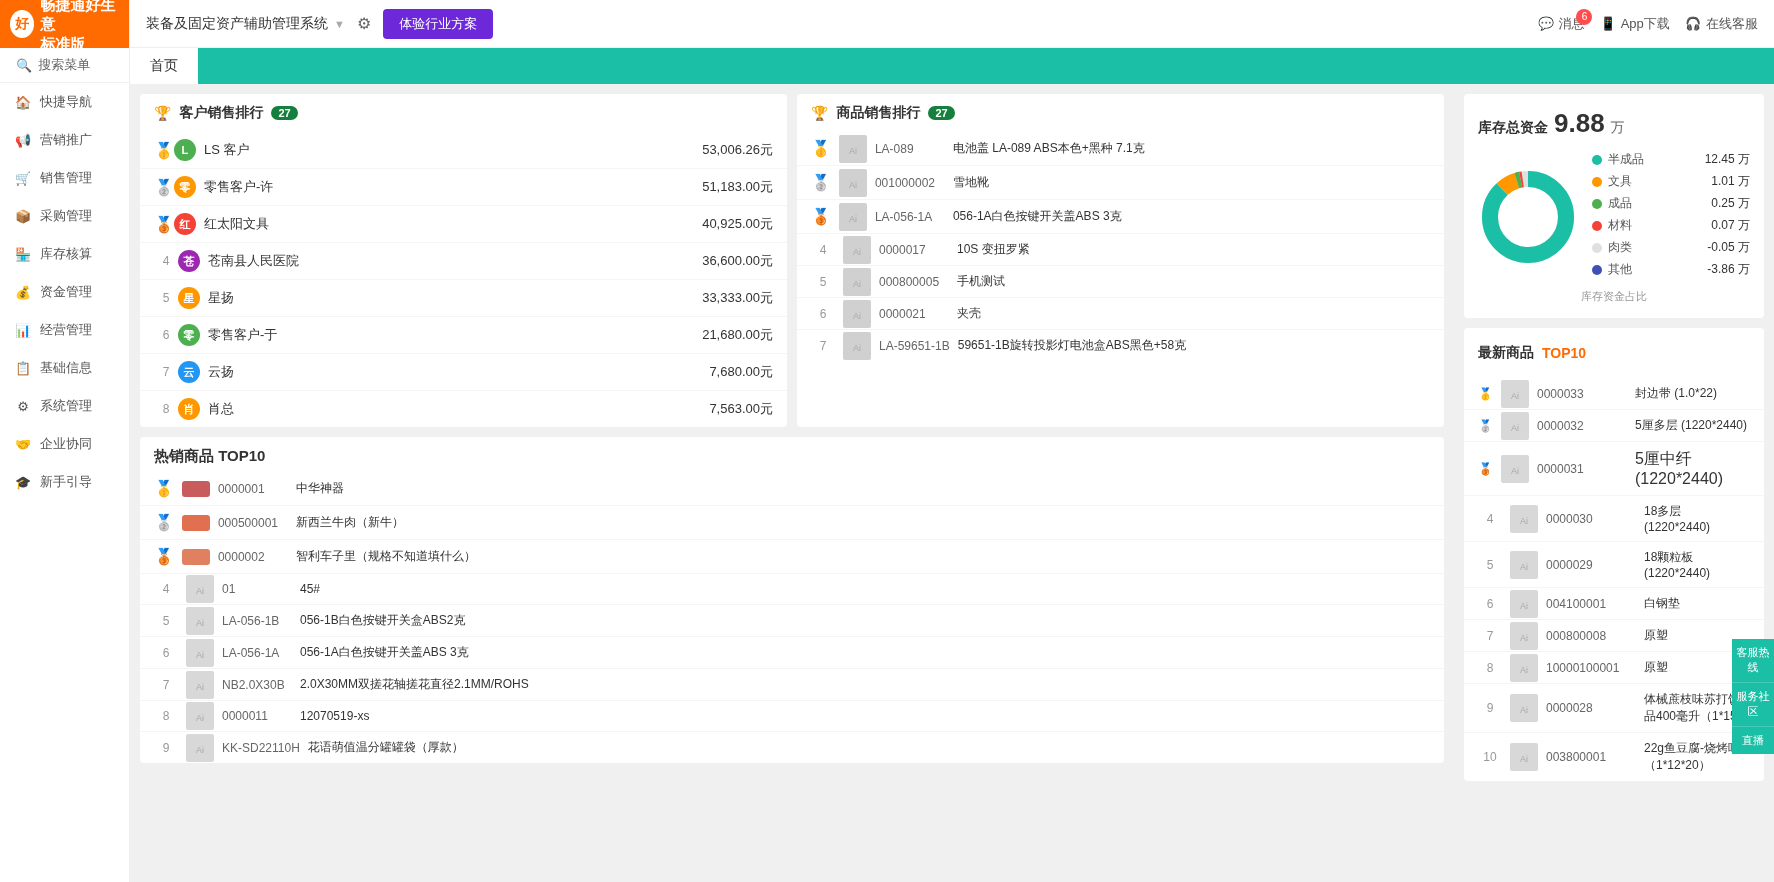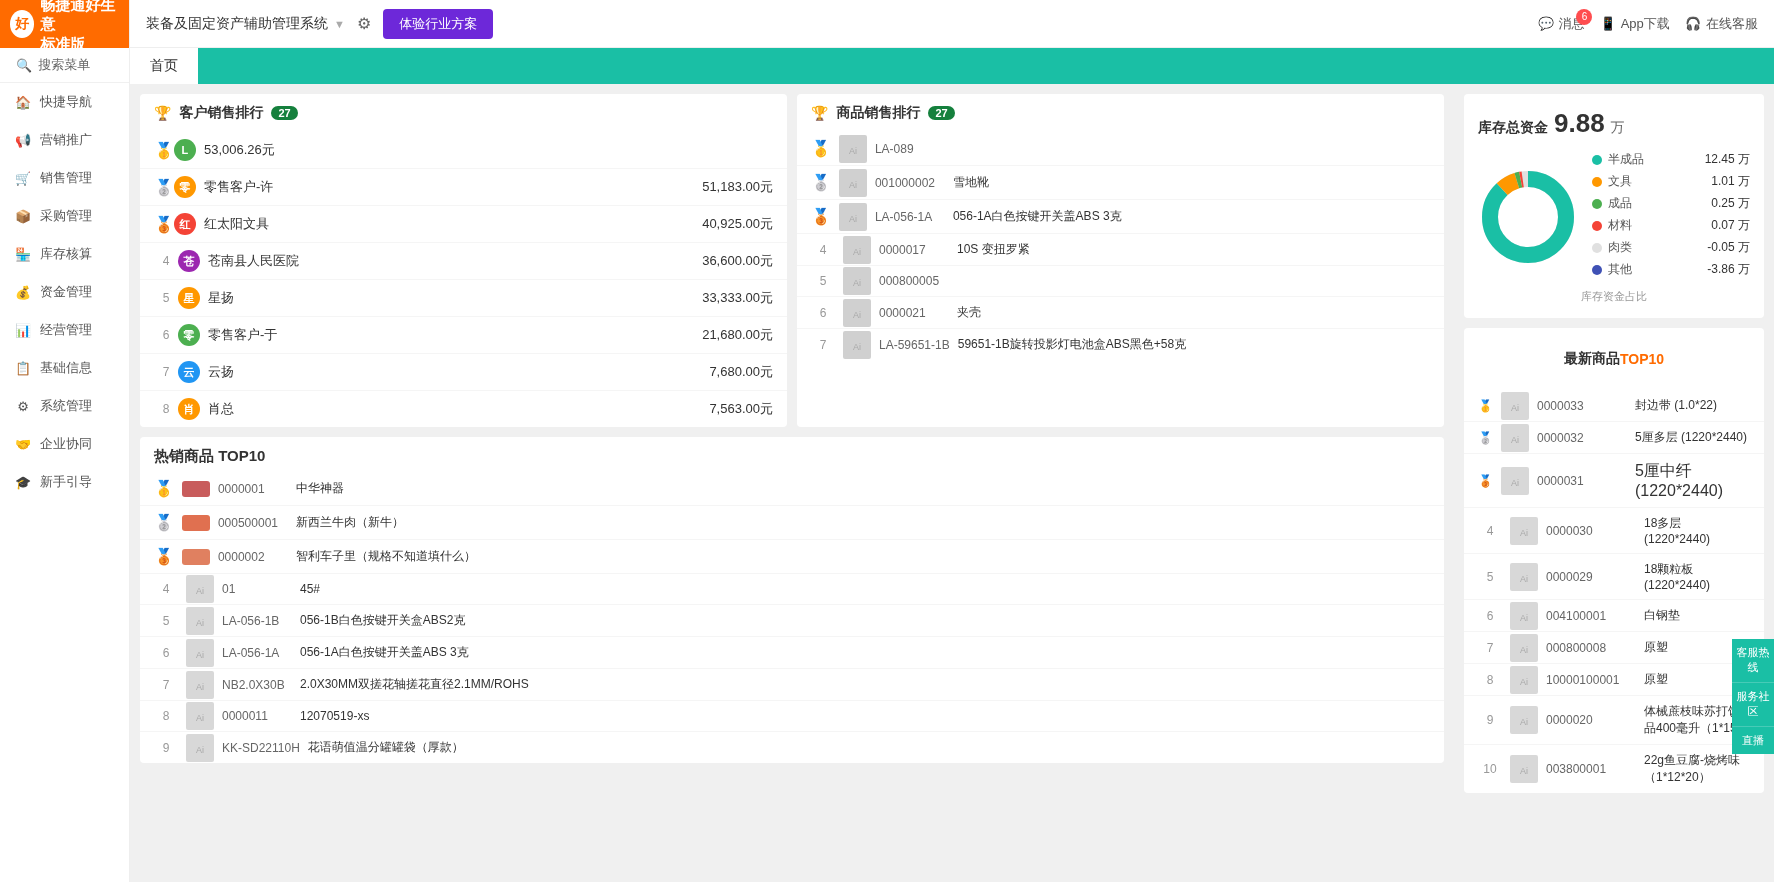--- a/index.html
+++ b/index.html
@@ -252,25 +252,25 @@
     .legend-val { color: #333; font-weight: 500; text-align: right; }
     .inventory-sub { font-size: 11px; color: #999; margin-top: 6px; text-align: center; }
 
     
     .latest-panel {
       background: #fff;
       border-radius: 4px;
       padding: 0;
     }
     .latest-header {
-      padding: 22px 14px;
+      padding: 16px 14px;
       font-size: 14px;
       font-weight: bold;
       color: #333;
-      display: flex; align-items: center; justify-content: center;
+      display: flex; gap: 8px; align-items: center;
     }
     .latest-header .top10-label { color: #ff6b00; }
     .latest-row {
       display: flex;
       align-items: center;
       padding: 7px 14px;
       border-bottom: 1px solid #f5f5f5;
       font-size: 12px;
       gap: 8px;
     }
@@ -432,20 +432,21 @@
         <div class="panel">
           <div class="panel-title">
             <span>🏆</span>
             <span>客户销售排行</span>
             <span class="badge-orange">27</span>
           </div>
           <div id="customer-ranking-rows">
               <div class="ranking-row">
     <span class="rank-medal">🥇</span>
     <span class="rank-badge" style="background:#4caf50">L</span>
+    <span class="rank-name">LS 客户</span>
     <span class="rank-amount">53,006.26元</span>
   </div>
               <div class="ranking-row">
     <span class="rank-medal">🥈</span>
     <span class="rank-badge" style="background:#ff9800">零</span>
     <span class="rank-name">零售客户-许</span>
     <span class="rank-amount">51,183.00元</span>
   </div>
               <div class="ranking-row">
     <span class="rank-medal">🥉</span>
@@ -495,20 +496,21 @@
           <div id="product-ranking-rows">
               <div class="product-row">
     <span class="rank-medal">🥇</span>
     <div class="product-img-small">
       <svg width="28" height="28">
                     <rect width="28" height="28" rx="2" fill="#d0d0d0"></rect>
                     <text x="14" y="19" text-anchor="middle" font-size="9" fill="#aaa">Ai</text>
                   </svg>
     </div>
     <span class="product-code">LA-089</span>
+    <span class="product-name">电池盖 LA-089 ABS本色+黑种 7.1克</span>
   </div>
               <div class="product-row">
     <span class="rank-medal">🥈</span>
     <div class="product-img-small">
       <svg width="28" height="28">
                     <rect width="28" height="28" rx="2" fill="#d0d0d0"></rect>
                     <text x="14" y="19" text-anchor="middle" font-size="9" fill="#aaa">Ai</text>
                   </svg>
     </div>
     <span class="product-code">001000002</span>
@@ -538,20 +540,21 @@
   </div>
               <div class="product-row">
     <span class="rank-num">5</span>
     <div class="product-img-small">
       <svg width="28" height="28">
                     <rect width="28" height="28" rx="2" fill="#d0d0d0"></rect>
                     <text x="14" y="19" text-anchor="middle" font-size="9" fill="#aaa">Ai</text>
                   </svg>
     </div>
     <span class="product-code">000800005</span>
+    <span class="product-name">手机测试</span>
   </div>
               <div class="product-row">
     <span class="rank-num">6</span>
     <div class="product-img-small">
       <svg width="28" height="28">
                     <rect width="28" height="28" rx="2" fill="#d0d0d0"></rect>
                     <text x="14" y="19" text-anchor="middle" font-size="9" fill="#aaa">Ai</text>
                   </svg>
     </div>
     <span class="product-code">0000021</span>
@@ -815,21 +818,21 @@
     <span style="color:#333;font-size:12px;flex:1">原塑</span>
   </div>
             <div class="latest-row">
     <span class="rank-num">9</span>
     <div class="product-img-small">
                 <svg width="28" height="28">
                   <rect width="28" height="28" rx="2" fill="#d8d8d8"></rect>
                   <text x="14" y="19" text-anchor="middle" font-size="9" fill="#aaa">Ai</text>
                 </svg>
               </div>
-    <span style="color:#666;min-width:90px;font-size:12px">0000020</span>
+    <span style="color:#666;min-width:90px;font-size:12px">0000028</span>
     <span style="color:#333;font-size:12px;flex:1">体械蔗枝味苏打饮品400毫升（1*15）</span>
   </div>
             <div class="latest-row">
     <span class="rank-num">10</span>
     <div class="product-img-small">
                 <svg width="28" height="28">
                   <rect width="28" height="28" rx="2" fill="#d8d8d8"></rect>
                   <text x="14" y="19" text-anchor="middle" font-size="9" fill="#aaa">Ai</text>
                 </svg>
               </div>

